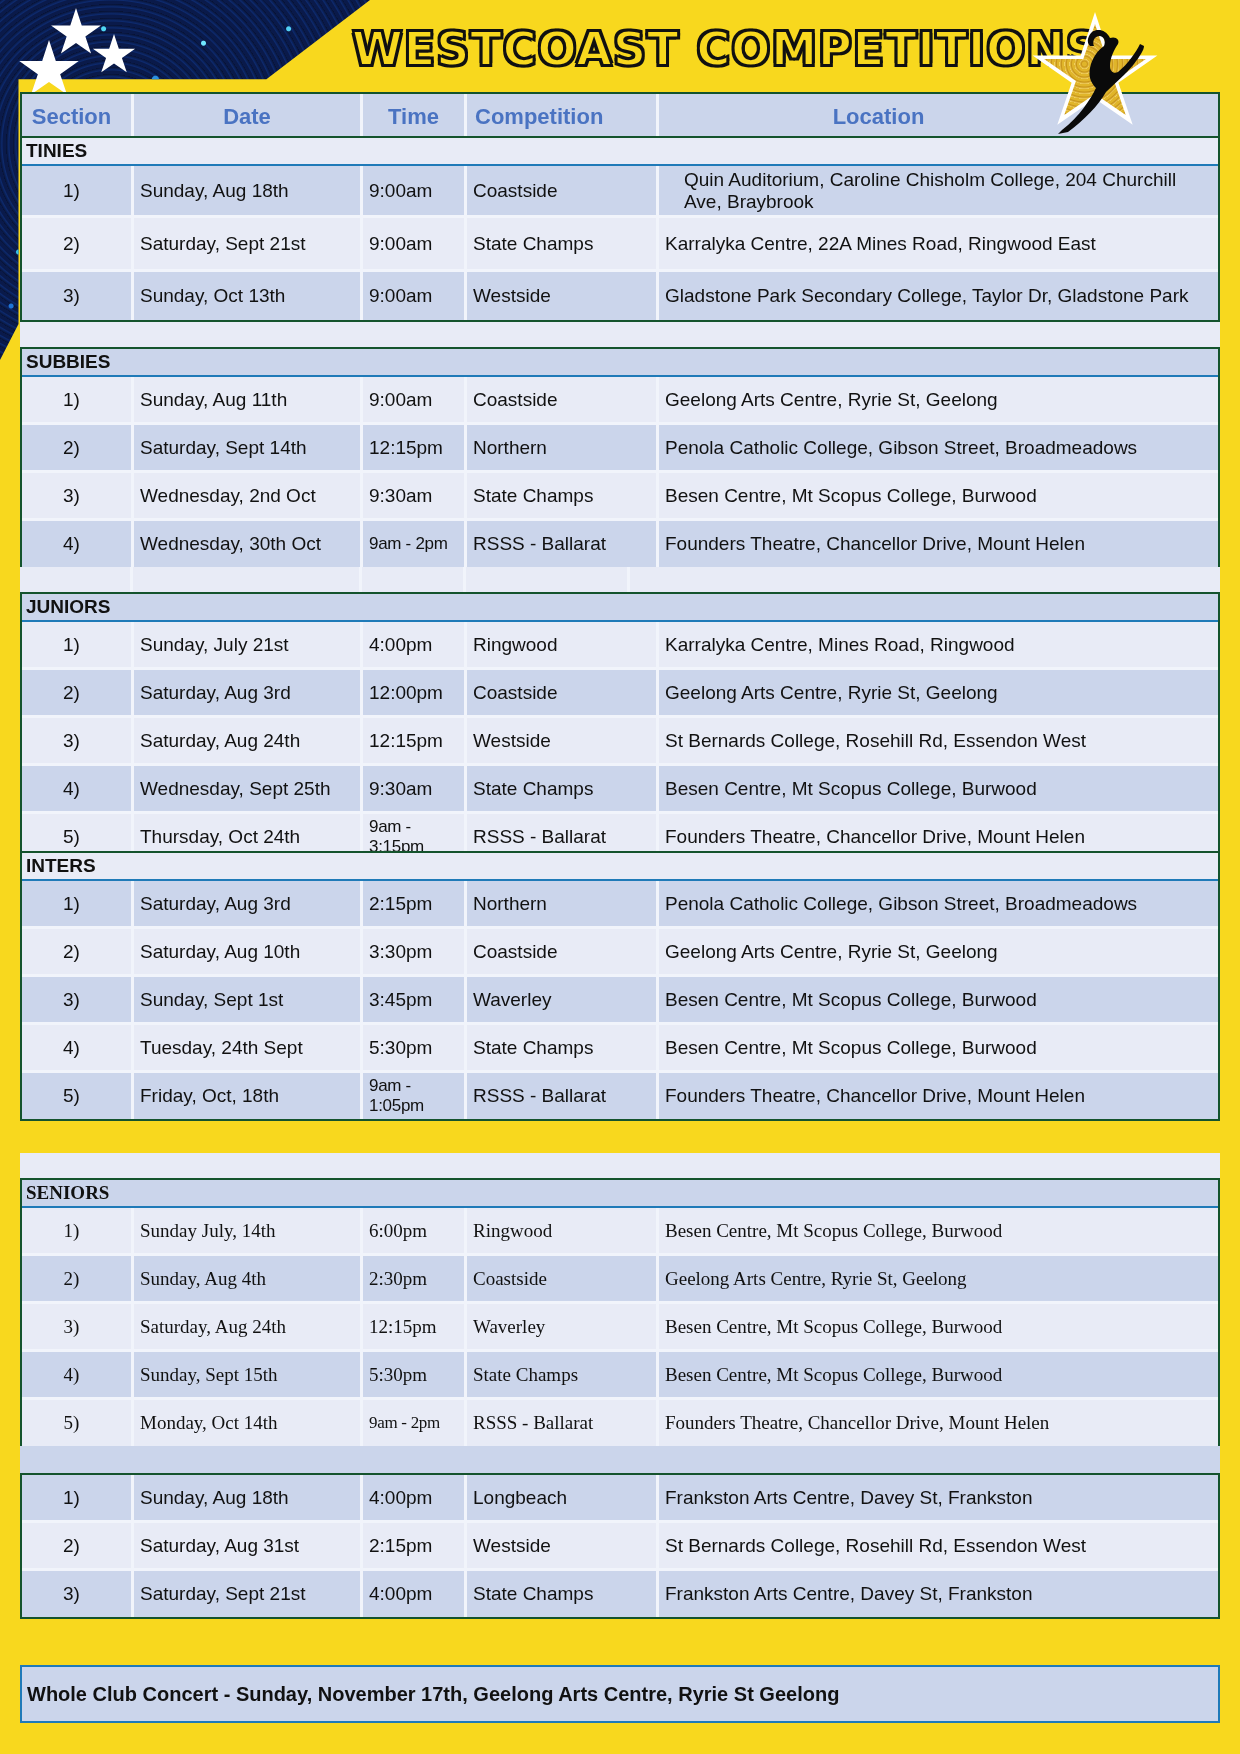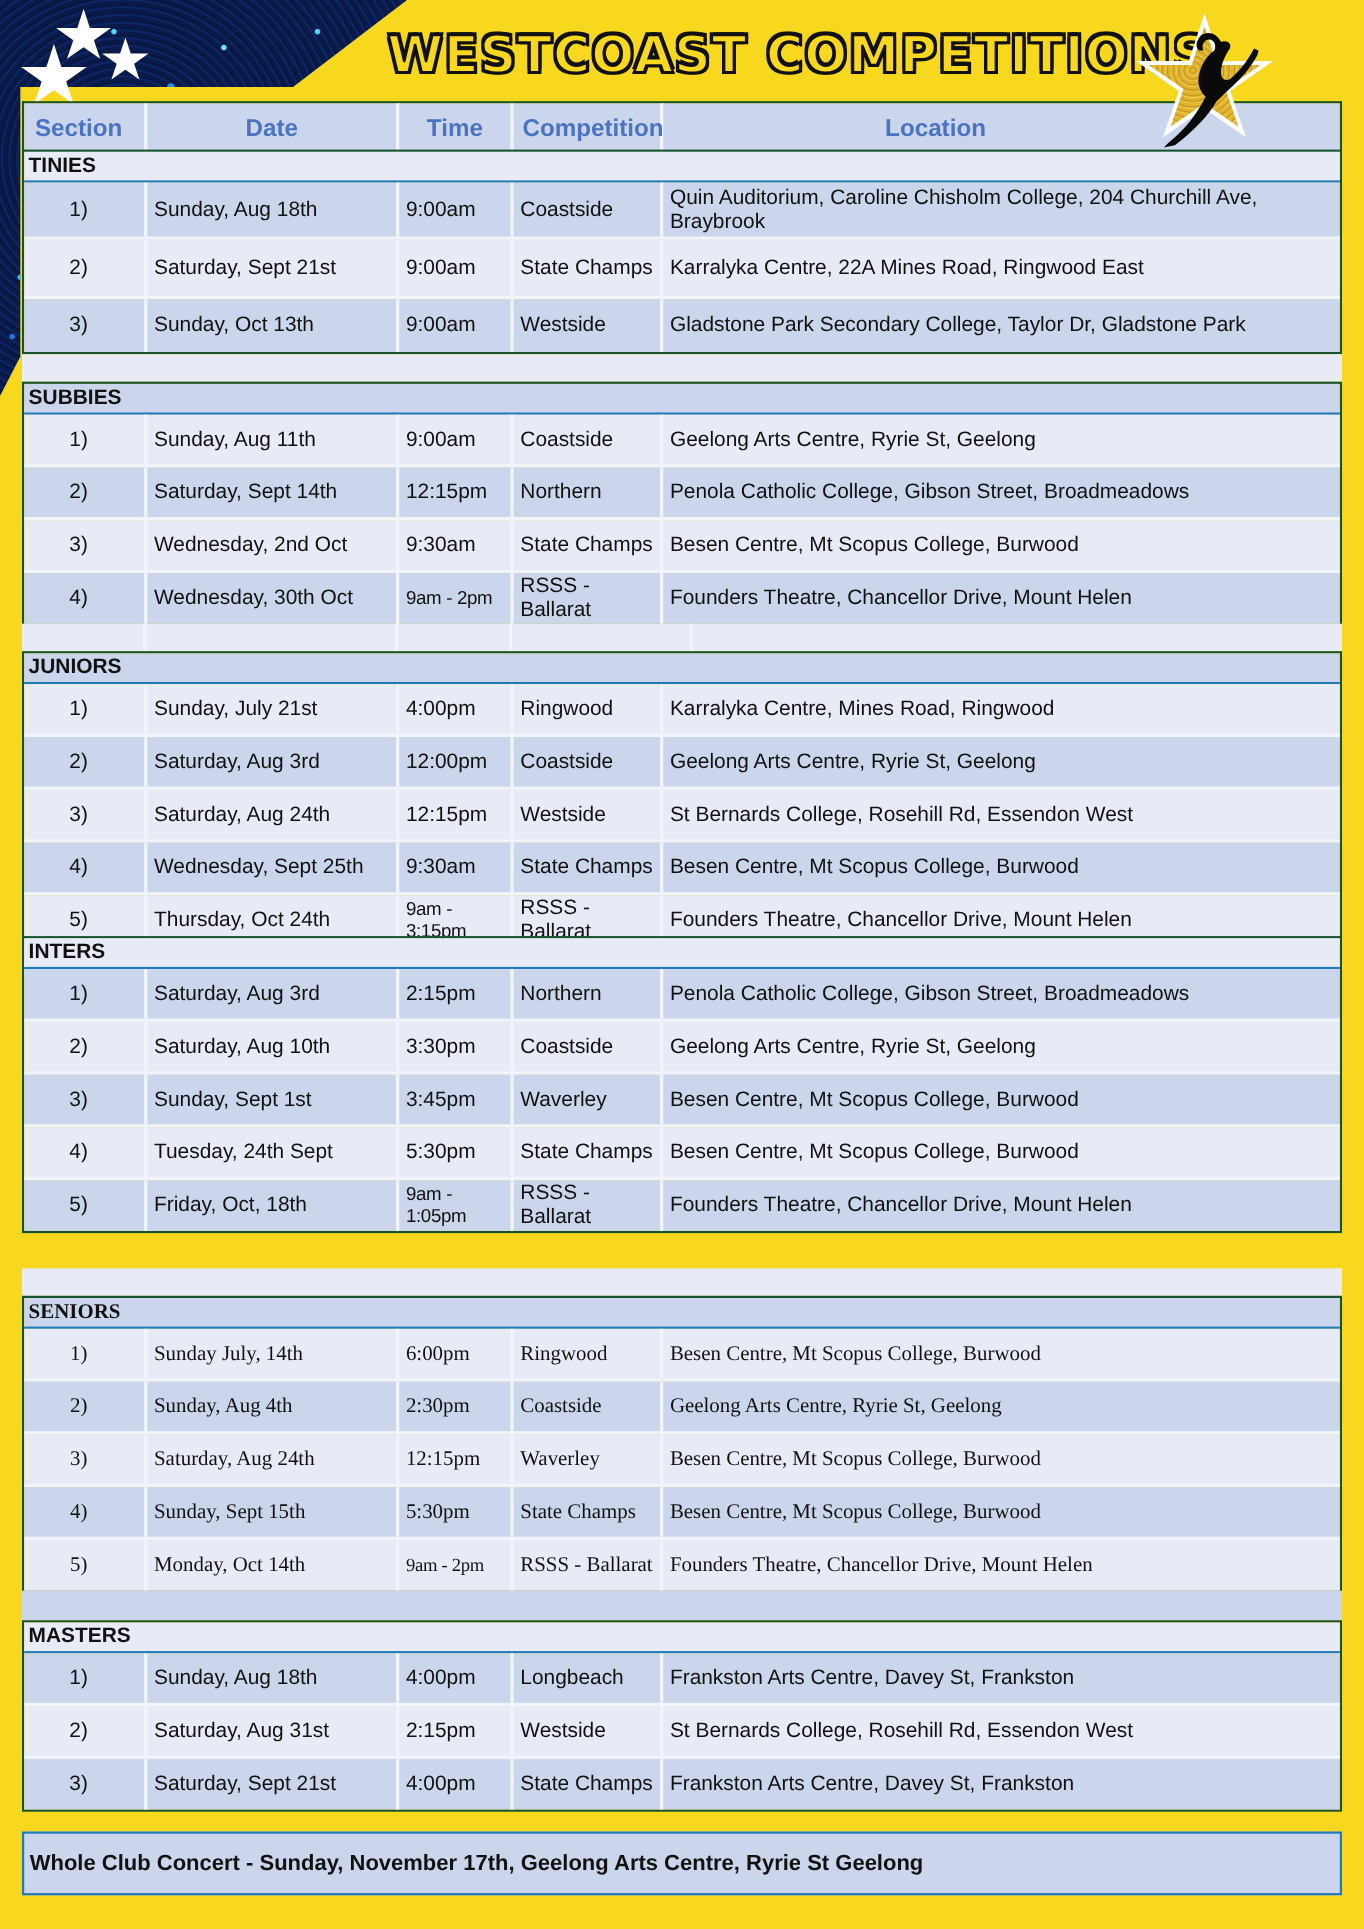--- a/index.html
+++ b/index.html
@@ -59,21 +59,21 @@
   .row { display: flex; width: 100%; border-bottom: 3px solid #f1f4fb; }
   .row:last-child { border-bottom: none; }
   .cell {
     display: flex; align-items: center; font-size: 19px; line-height: 22px;
     border-right: 3px solid #f1f4fb; padding-left: 6px;
   }
   .cell:last-child { border-right: none; }
   .c-sec { width: 112px; justify-content: center; padding-left: 0; padding-right: 10px; }
   .c-date { width: 229px; }
   .c-time { width: 104px; }
-  .c-comp { width: 136px; }
+  .c-comp { width: 192px; }
   .c-loc { flex: 1; }
   .t-small { font-size: 17px; line-height: 20px; letter-spacing: -0.3px; }
   .dark { background: #cbd5eb; }
   .light { background: #e8ebf6; }
 
   .header { height: 46px; }
   .header .cell { color: #4a73c2; font-weight: bold; font-size: 22px; justify-content: center; padding-left: 0; }
   .header .c-comp { justify-content: flex-start; padding-left: 8px; }
 
   .sec-label {
@@ -121,21 +121,21 @@
   </div>
 </div>
 
 <div class="table" style="top:136px;">
   <div class="sec-label light">TINIES</div>
   <div class="row dark" style="height:52px;">
     <div class="cell c-sec">1)</div>
     <div class="cell c-date">Sunday, Aug 18th</div>
     <div class="cell c-time">9:00am</div>
     <div class="cell c-comp">Coastside</div>
-    <div class="cell c-loc" style="padding-right:36px;">Quin Auditorium, Caroline Chisholm College, 204 Churchill Ave, Braybrook</div>
+    <div class="cell c-loc" style="padding-right:36px;margin-left:19px;">Quin Auditorium, Caroline Chisholm College, 204 Churchill Ave, Braybrook</div>
   </div>
   <div class="row light" style="height:54px;">
     <div class="cell c-sec">2)</div>
     <div class="cell c-date">Saturday, Sept 21st</div>
     <div class="cell c-time">9:00am</div>
     <div class="cell c-comp">State Champs</div>
     <div class="cell c-loc">Karralyka Centre, 22A Mines Road, Ringwood East</div>
   </div>
   <div class="row dark" style="height:48px;">
     <div class="cell c-sec">3)</div>
@@ -299,21 +299,20 @@
     <div class="cell c-sec">5)</div>
     <div class="cell c-date">Monday, Oct 14th</div>
     <div class="cell c-time t-small">9am - 2pm</div>
     <div class="cell c-comp">RSSS - Ballarat</div>
     <div class="cell c-loc">Founders Theatre, Chancellor Drive, Mount Helen</div>
   </div>
 </div>
 <div class="gap dark" style="top:1446px;height:27px;"></div>
 
 <div class="table" style="top:1473px;">
-  <div class="sec-label light">MASTERS</div>
   <div class="row dark" style="height:48px;">
     <div class="cell c-sec">1)</div>
     <div class="cell c-date">Sunday, Aug 18th</div>
     <div class="cell c-time">4:00pm</div>
     <div class="cell c-comp">Longbeach</div>
     <div class="cell c-loc">Frankston Arts Centre, Davey St, Frankston</div>
   </div>
   <div class="row light" style="height:48px;">
     <div class="cell c-sec">2)</div>
     <div class="cell c-date">Saturday, Aug 31st</div>

